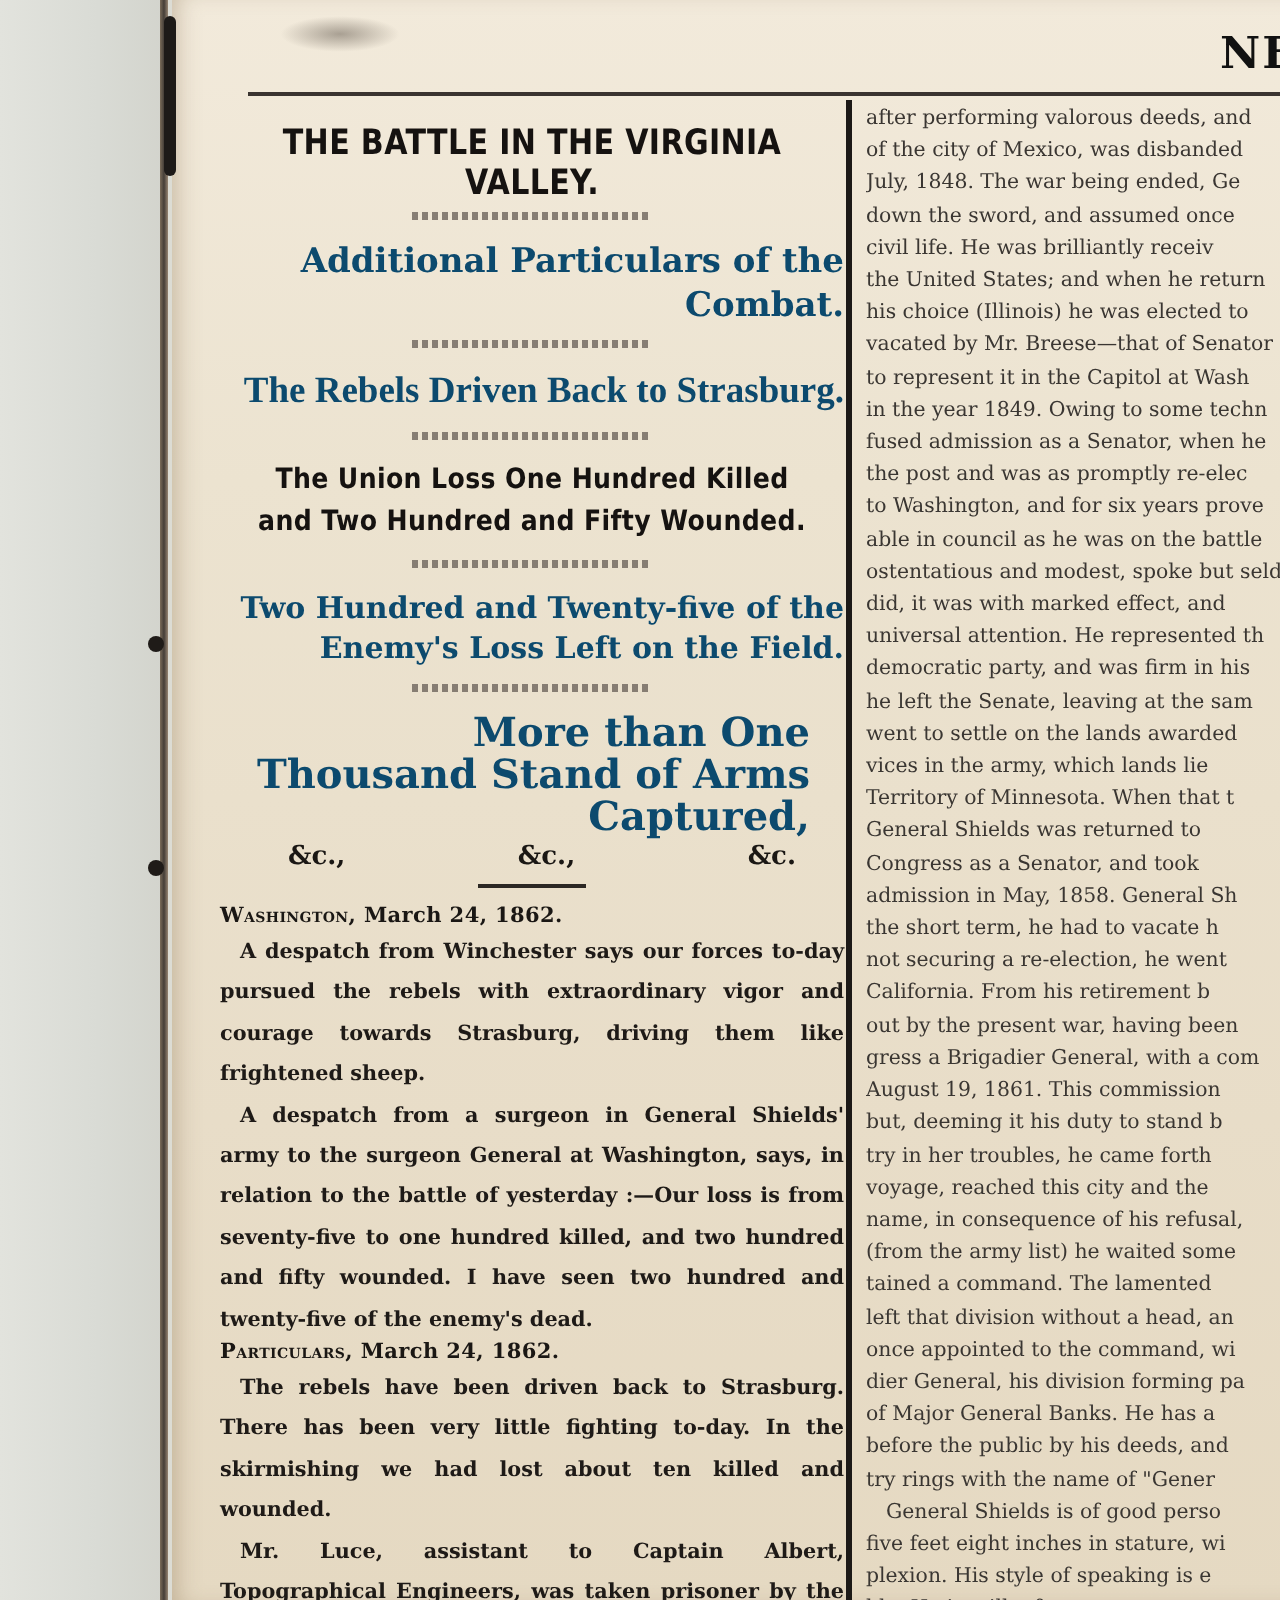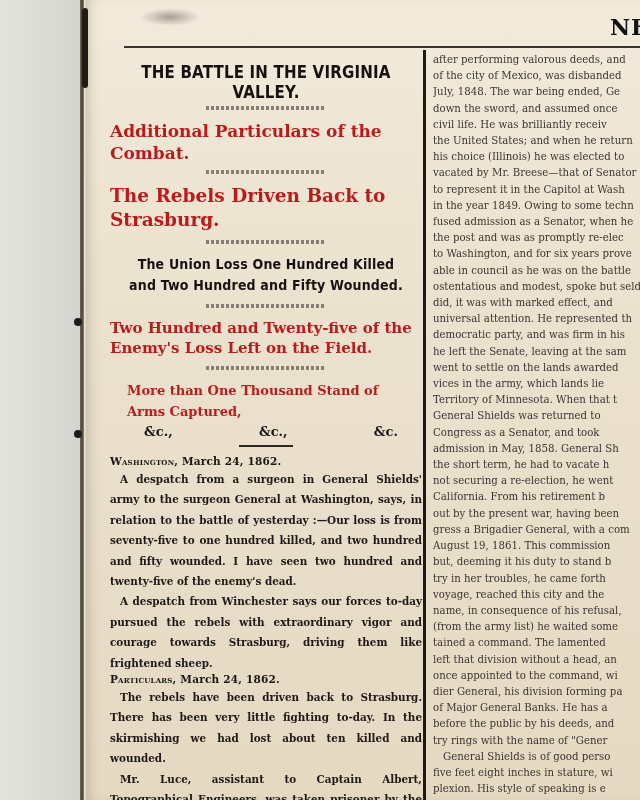--- a/index.html
+++ b/index.html
@@ -52,28 +52,28 @@
     .col-right {
       position: absolute; left: 433px; top: 52px; width: 210px;
       color: #3a3632; overflow: hidden;
     }
     .hd-sans {
       font-family: "DejaVu Sans", sans-serif; font-weight: bold;
       text-align: center; letter-spacing: .2px; color: #151210;
     }
     .hd-serif {
       font-family: "DejaVu Serif", serif; font-weight: bold;
-      text-align: left; color: #b91c1c;
+      text-align: right; color: #0c4a6e;
     }
     .h1 { font-size: 17.5px; margin: 10px 0 4px; transform: scaleX(.86); transform-origin: center; }
     .h2 { font-size: 17px; line-height: 22px; margin: 0 0 6px; }
-    .h3 { font-size: 18.5px; line-height: 24px; margin: 0 0 8px; }
+    .h3 { font-size: 18.5px; line-height: 24px; margin: 0 0 8px; font-family: Liberation Serif, serif; }
     .h4 { font-size: 14px; line-height: 21px; margin: 0 0 8px; transform: scaleX(.9); }
     .h5 { font-size: 15px; line-height: 20px; margin: 0 0 8px; }
-    .h6 { font-size: 13px; line-height: 21px; margin: 0 17px 2px; }
+    .h6 { font-size: 20px; line-height: 21px; margin: 0 17px 2px; }
     .wavy {
       width: 120px; height: 4px; margin: 4px auto 10px;
       background: repeating-linear-gradient(90deg, #6d645c 0 3px, transparent 3px 5px);
       opacity: .8;
     }
     .etc-row {
       display: flex; justify-content: space-between;
       padding: 0 24px 0 34px; font-weight: bold; font-size: 13px; margin-bottom: 6px;
     }
     .short-rule { width: 54px; height: 2px; background: #2c2824; margin: 4px auto 8px; }
@@ -125,22 +125,22 @@
     <span>&amp;c.,</span>
     <span>&amp;c.,</span>
     <span>&amp;c.</span>
   </div>
   <div class="short-rule"></div>
 
   <div class="dateline">
     <span class="sc">Washington</span>,
     <span>March 24, 1862.</span>
   </div>
+  <p class="body">A despatch from Winchester says our forces to-day pursued the rebels with extraordinary vigor and courage towards Strasburg, driving them like frightened sheep.</p>
   <p class="body">A despatch from a surgeon in General Shields' army to the surgeon General at Washington, says, in relation to the battle of yesterday :—Our loss is from seventy-five to one hundred killed, and two hundred and fifty wounded. I have seen two hundred and twenty-five of the enemy's dead.</p>
-  <p class="body">A despatch from Winchester says our forces to-day pursued the rebels with extraordinary vigor and courage towards Strasburg, driving them like frightened sheep.</p>
 
   <div class="dateline">
     <span class="sc">Particulars</span>,
     <span>March 24, 1862.</span>
   </div>
   <p class="body">The rebels have been driven back to Strasburg. There has been very little fighting to-day. In the skirmishing we had lost about ten killed and wounded.</p>
   <p class="body">Mr. Luce, assistant to Captain Albert, Topographical Engineers, was taken prisoner by the rebels. We have captured more than a thousand small arms.</p>
 </div>
 
 <div class="col-right">

